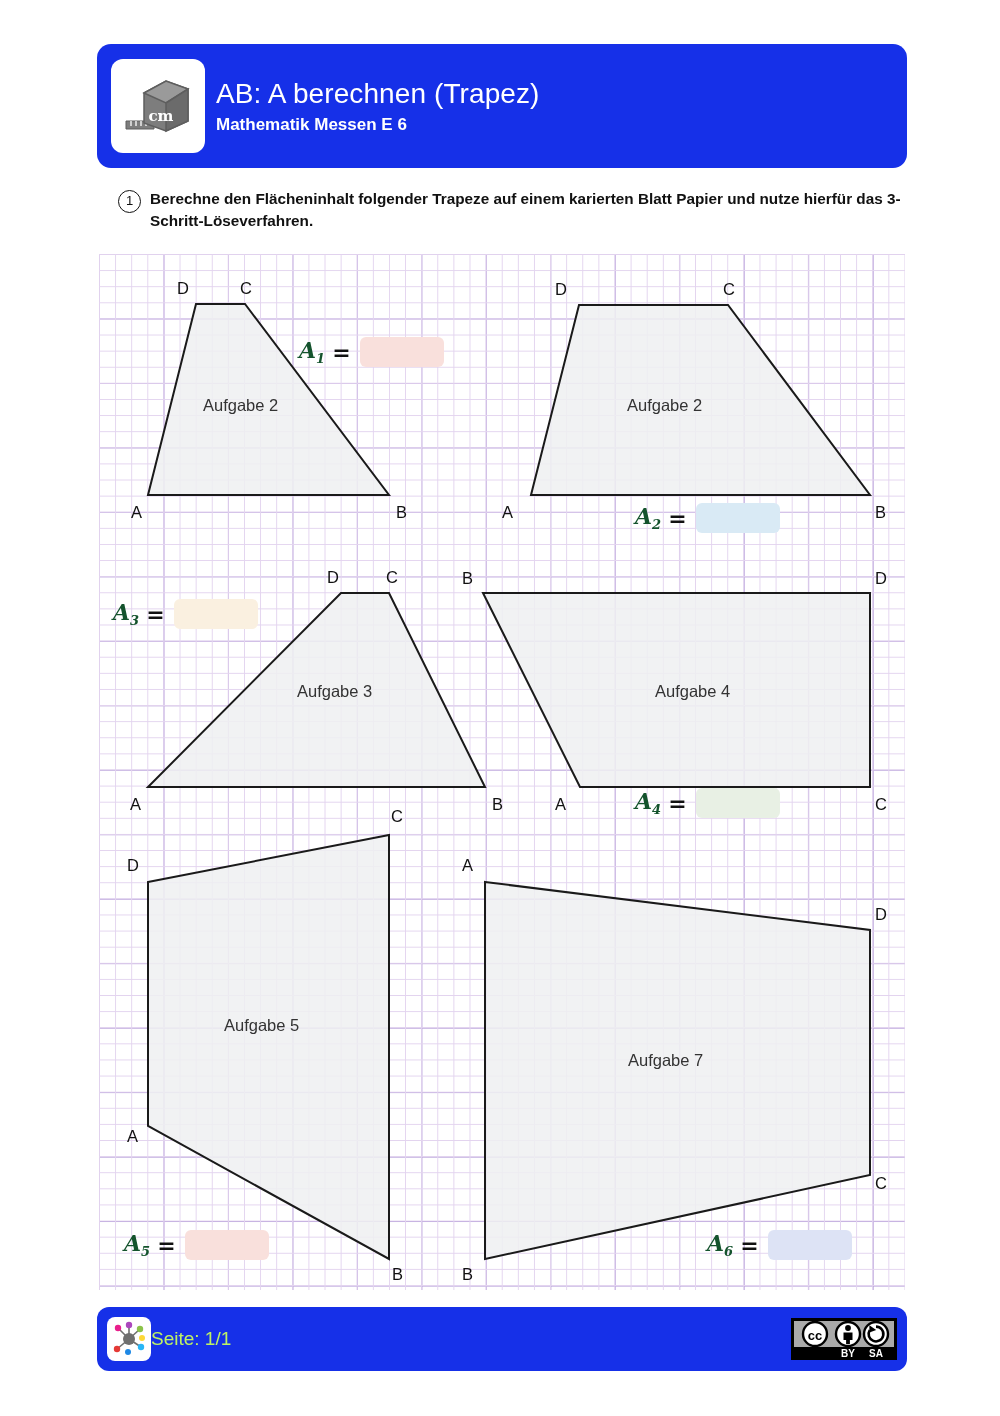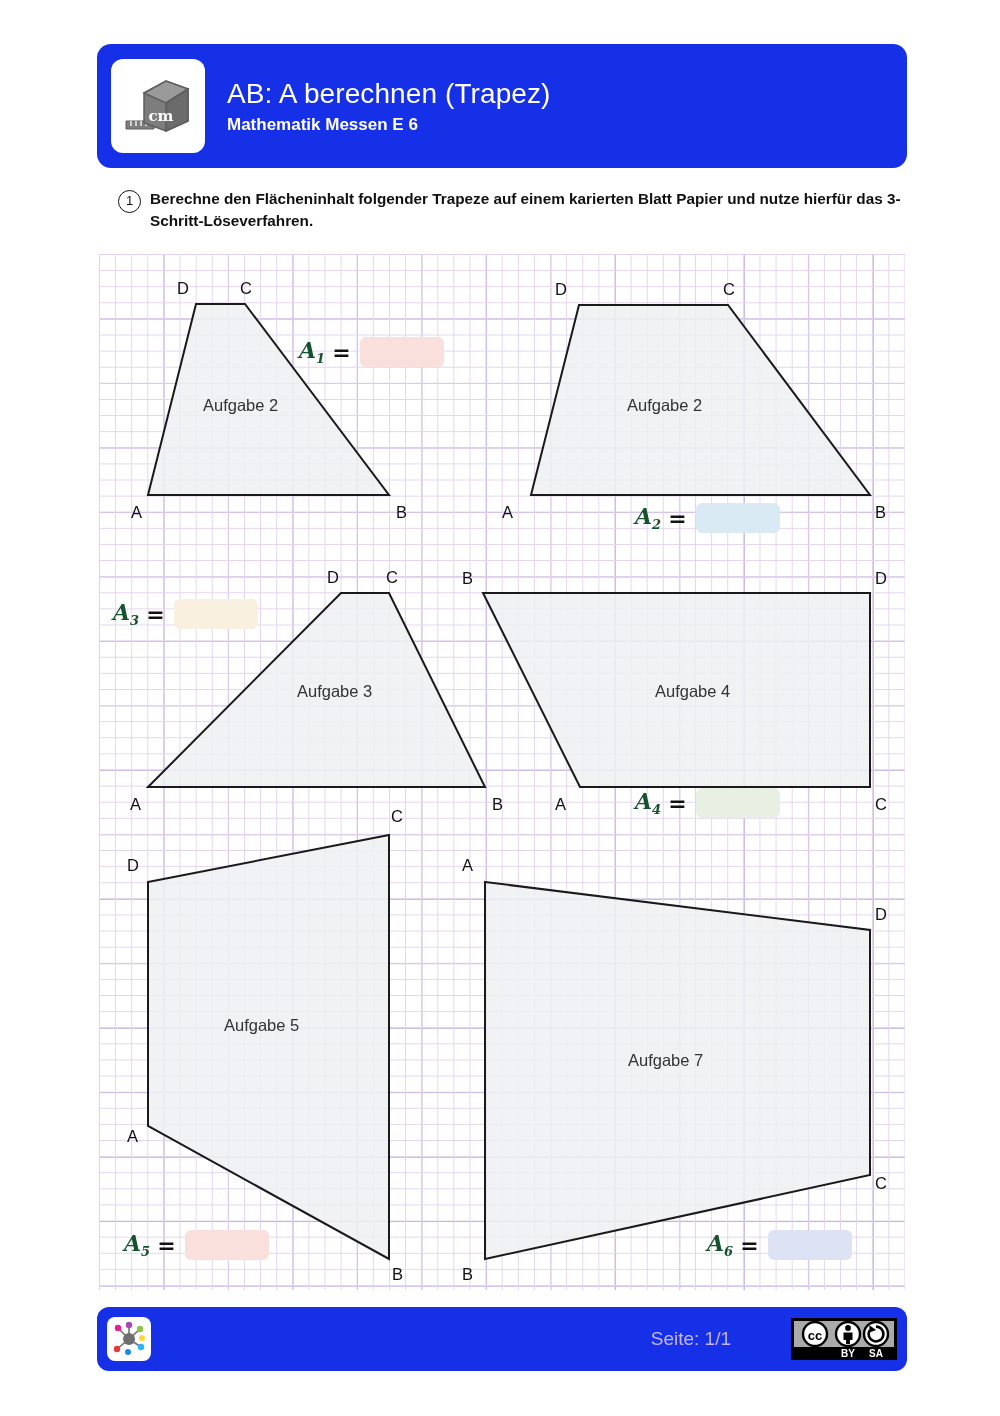--- a/index.html
+++ b/index.html
@@ -33,21 +33,21 @@
     width: 94px;
     height: 94px;
     background: #ffffff;
     border-radius: 12px;
     flex: 0 0 auto;
     display: flex;
     align-items: center;
     justify-content: center;
   }
   .header-text {
-    margin-left: 22px;
+    margin-left: 11px;
     color: #ffffff;
     line-height: 1.12;
   }
   .header-title {
     font-size: 28px;
     font-weight: 400;
     letter-spacing: .1px;
   }
   .header-sub {
     font-size: 17px;
@@ -196,22 +196,22 @@
   }
   .footer-meta {
     margin-left: 9px;
     color: #ffffff;
     font-size: 10.6px;
     line-height: 1.44;
     flex: 0 0 auto;
   }
   .footer-page {
     flex: 1 1 auto;
-    text-align: right;
-    color: #c4b5fd;
+    text-align: left;
+    color: #bef264;
     font-size: 19px;
     padding-right: 60px;
   }
   .cc-badge {
     width: 106px;
     height: 42px;
     background: #000;
     flex: 0 0 auto;
     display: block;
   }

